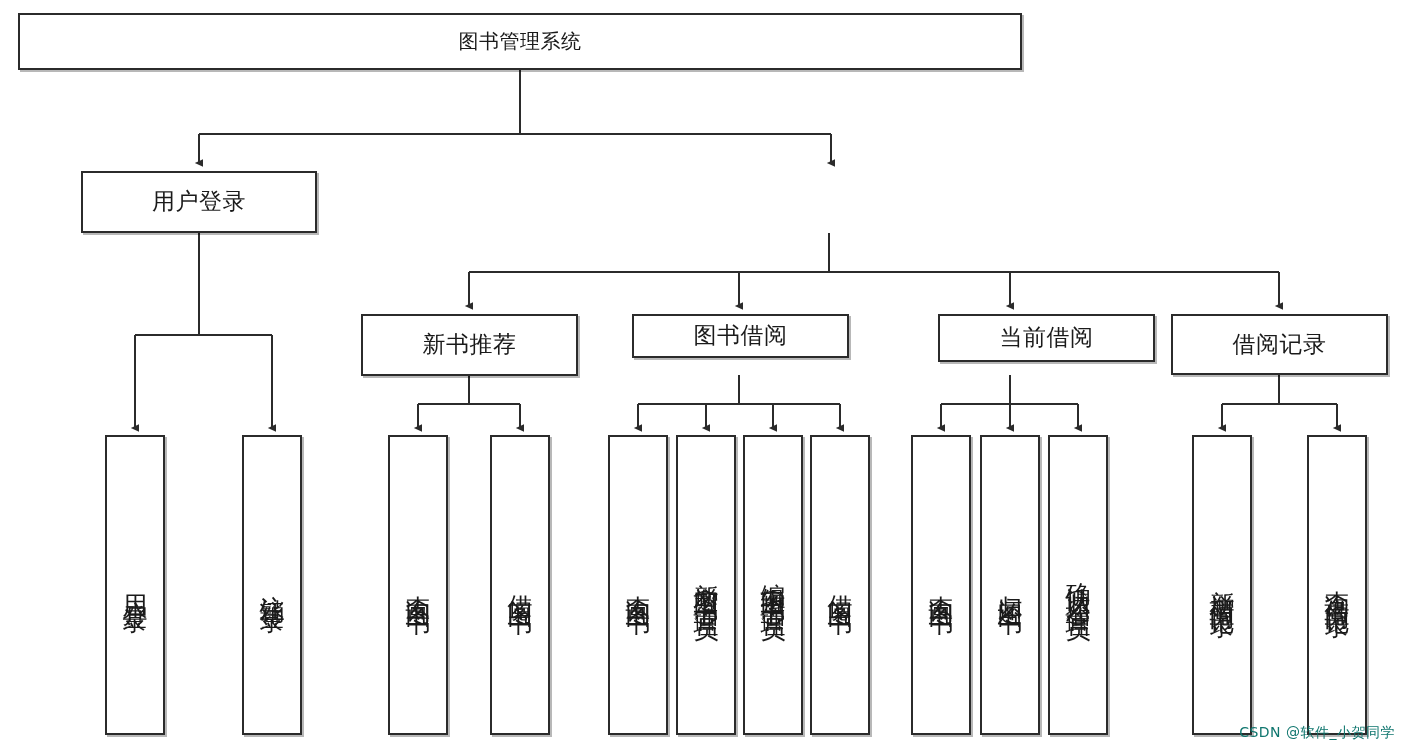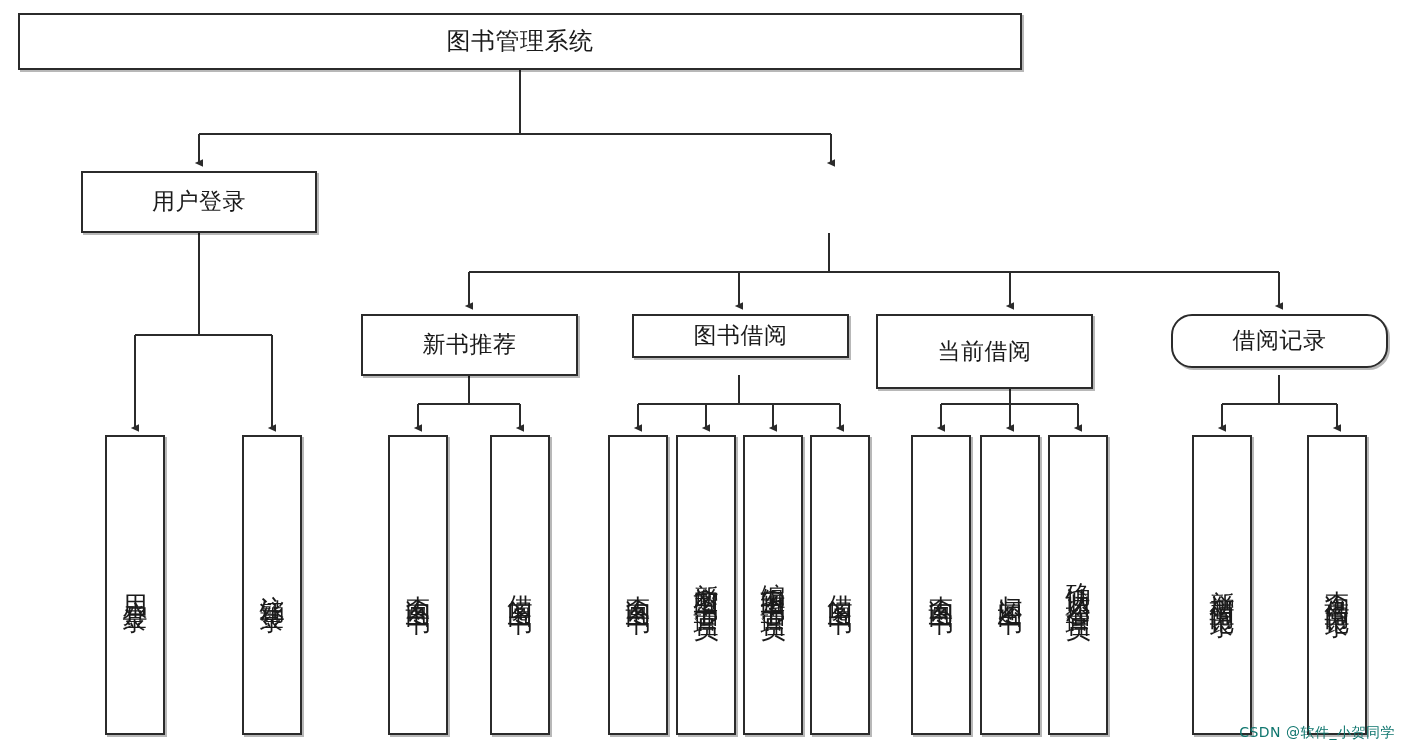--- a/index.html
+++ b/index.html
@@ -39,21 +39,21 @@
     color: #1a1a1a;
     line-height: 1.18;
     text-align: center;
     white-space: pre;
   }
   .node.horiz .label {
     font-size: 23px;
     letter-spacing: 0.5px;
   }
   .node.root .label {
-    font-size: 24px;
+    font-size: 20px;
   }
   .node.vert {
     align-items: center;
     justify-content: center;
   }
   .node.vert .label {
     writing-mode: vertical-rl;
     text-orientation: upright;
     font-size: 25px;
     line-height: 1.0;
@@ -133,24 +133,24 @@
   <div class="node horiz" style="left:81px; top:171px; width:236px; height:62px;">
     <span class="label">用户登录</span>
   </div>
 
   <div class="node horiz" style="left:361px; top:314px; width:217px; height:62px;">
     <span class="label">新书推荐</span>
   </div>
   <div class="node horiz" style="left:632px; top:314px; width:217px; height:44px;">
     <span class="label">图书借阅</span>
   </div>
-  <div class="node horiz" style="left:876px; top:314px; width:217px; height:75px;">
+  <div class="node horiz" style="left:938px; top:314px; width:217px; height:48px;">
     <span class="label">当前借阅</span>
   </div>
-  <div class="node horiz" style="left:1171px; top:314px; width:217px; height:54px;border-radius:21px;">
+  <div class="node horiz" style="left:1171px; top:314px; width:217px; height:61px;">
     <span class="label">借阅记录</span>
   </div>
 
   <div class="node vert" style="left:105px; top:435px; width:60px; height:300px;">
     <span class="label">用户登录</span>
   </div>
   <div class="node vert" style="left:242px; top:435px; width:60px; height:300px;">
     <span class="label">注销登录</span>
   </div>
 

